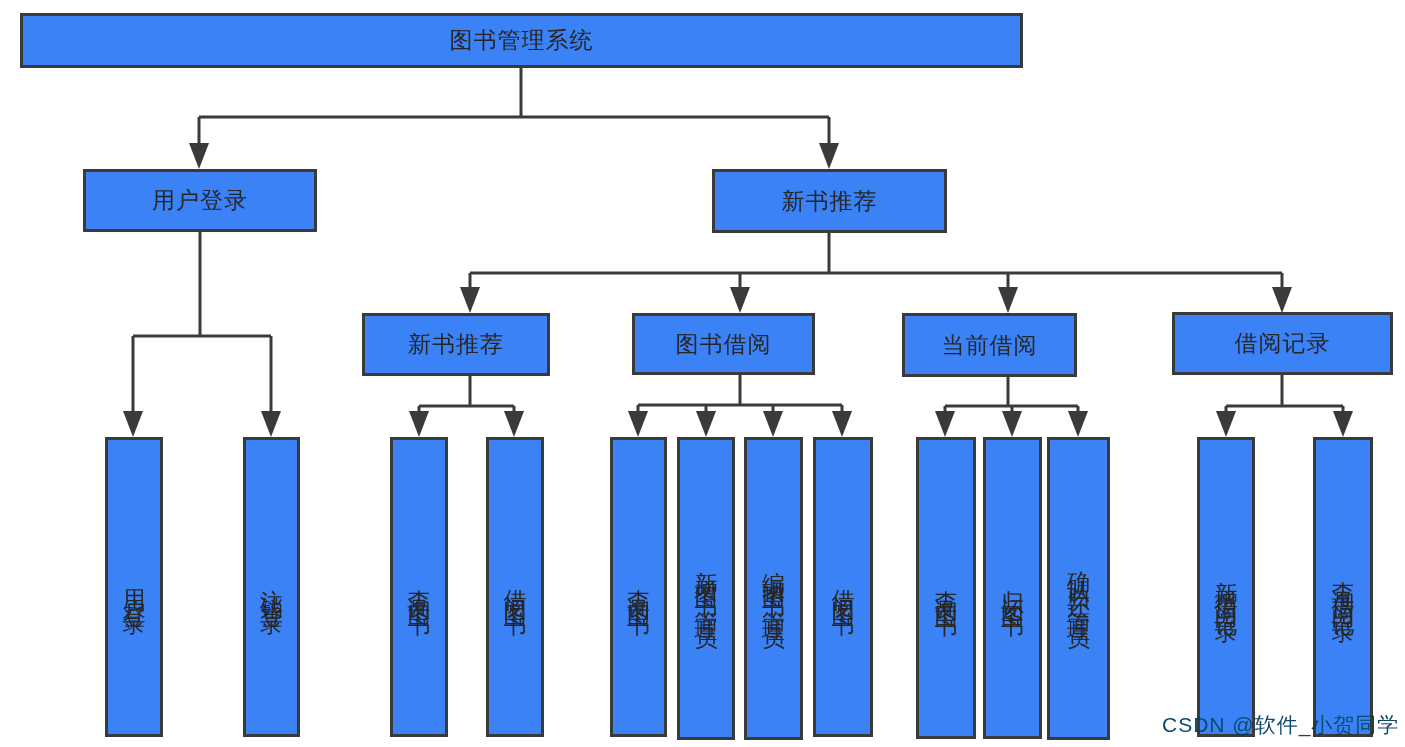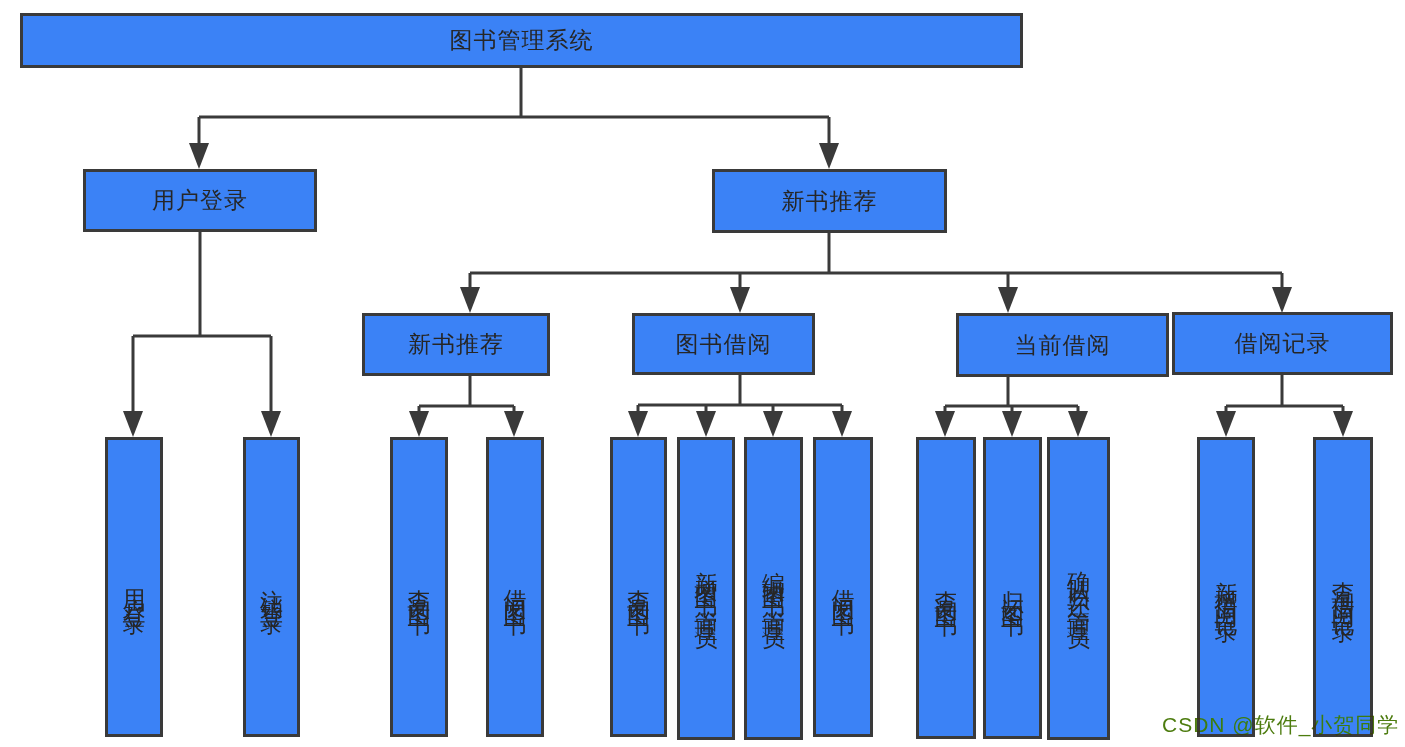--- a/index.html
+++ b/index.html
@@ -36,21 +36,21 @@
     letter-spacing: 8px;
     font-size: 23px;
     color: #262626;
   }
   .watermark {
     position: absolute;
     left: 1162px;
     top: 711px;
     font-size: 21px;
     letter-spacing: 1px;
-    color: #4d7c0f;
+    color: #0c4a6e;
     white-space: nowrap;
     z-index: 6;
     mix-blend-mode: darken;
   }
 </style>
 </head>
 <body>
 
 <div class="canvas">
 
@@ -94,21 +94,21 @@
     </g>
   </svg>
 
   <div class="box h" style="left:20px; top:13px; width:1003px; height:55px;">图书管理系统</div>
 
   <div class="box h" style="left:83px; top:169px; width:234px; height:63px;">用户登录</div>
   <div class="box h" style="left:712px; top:169px; width:235px; height:64px;">新书推荐</div>
 
   <div class="box h" style="left:362px; top:313px; width:188px; height:63px;">新书推荐</div>
   <div class="box h" style="left:632px; top:313px; width:183px; height:62px;">图书借阅</div>
-  <div class="box h" style="left:956px; top:313px; width:213px; height:64px;font-family:Liberation Serif, serif;">当前借阅</div>
+  <div class="box h" style="left:902px; top:313px; width:175px; height:64px;font-family:Liberation Serif, serif;">当前借阅</div>
   <div class="box h" style="left:1172px; top:312px; width:221px; height:63px;">借阅记录</div>
 
   <div class="box" style="left:105px; top:437px; width:58px; height:300px;">
     <span class="vt">用户登录</span>
   </div>
   <div class="box" style="left:243px; top:437px; width:57px; height:300px;">
     <span class="vt">注销登录</span>
   </div>
 
   <div class="box" style="left:390px; top:437px; width:58px; height:300px;">

